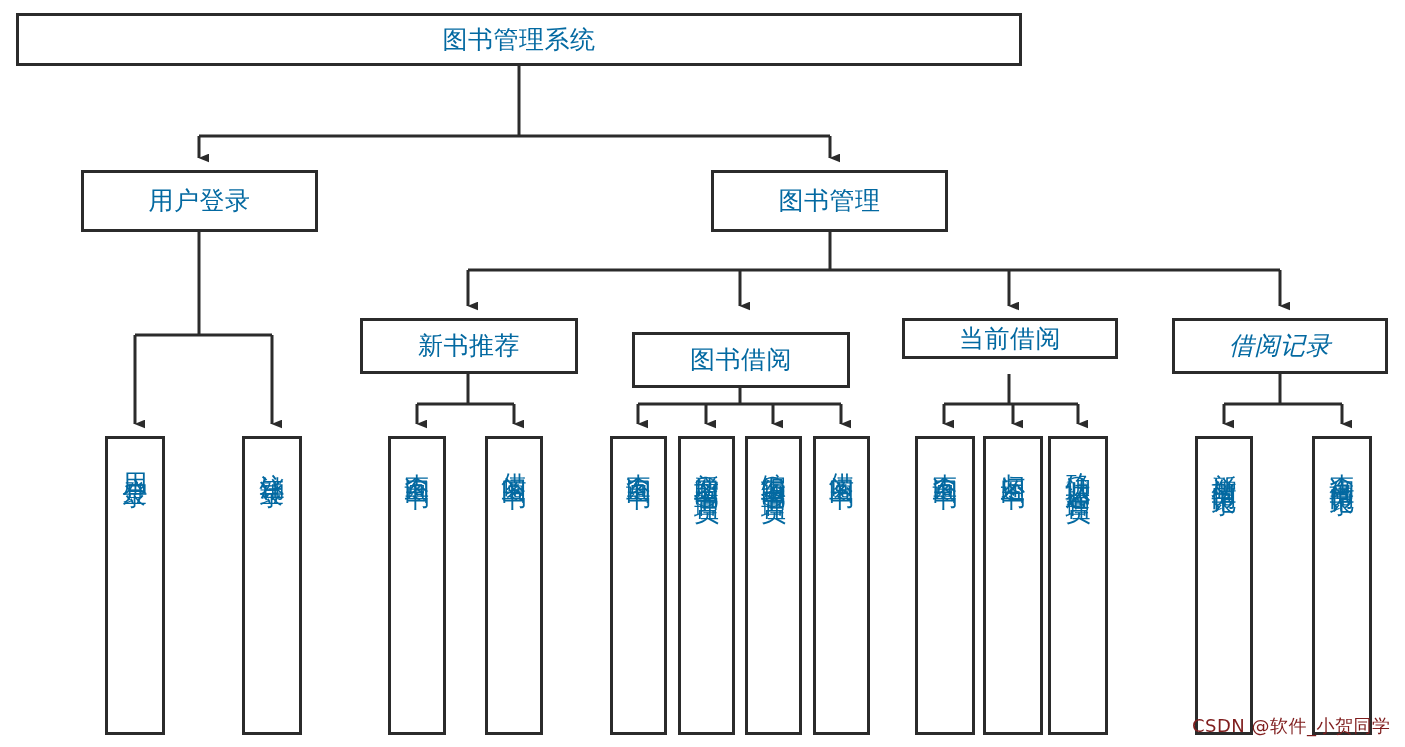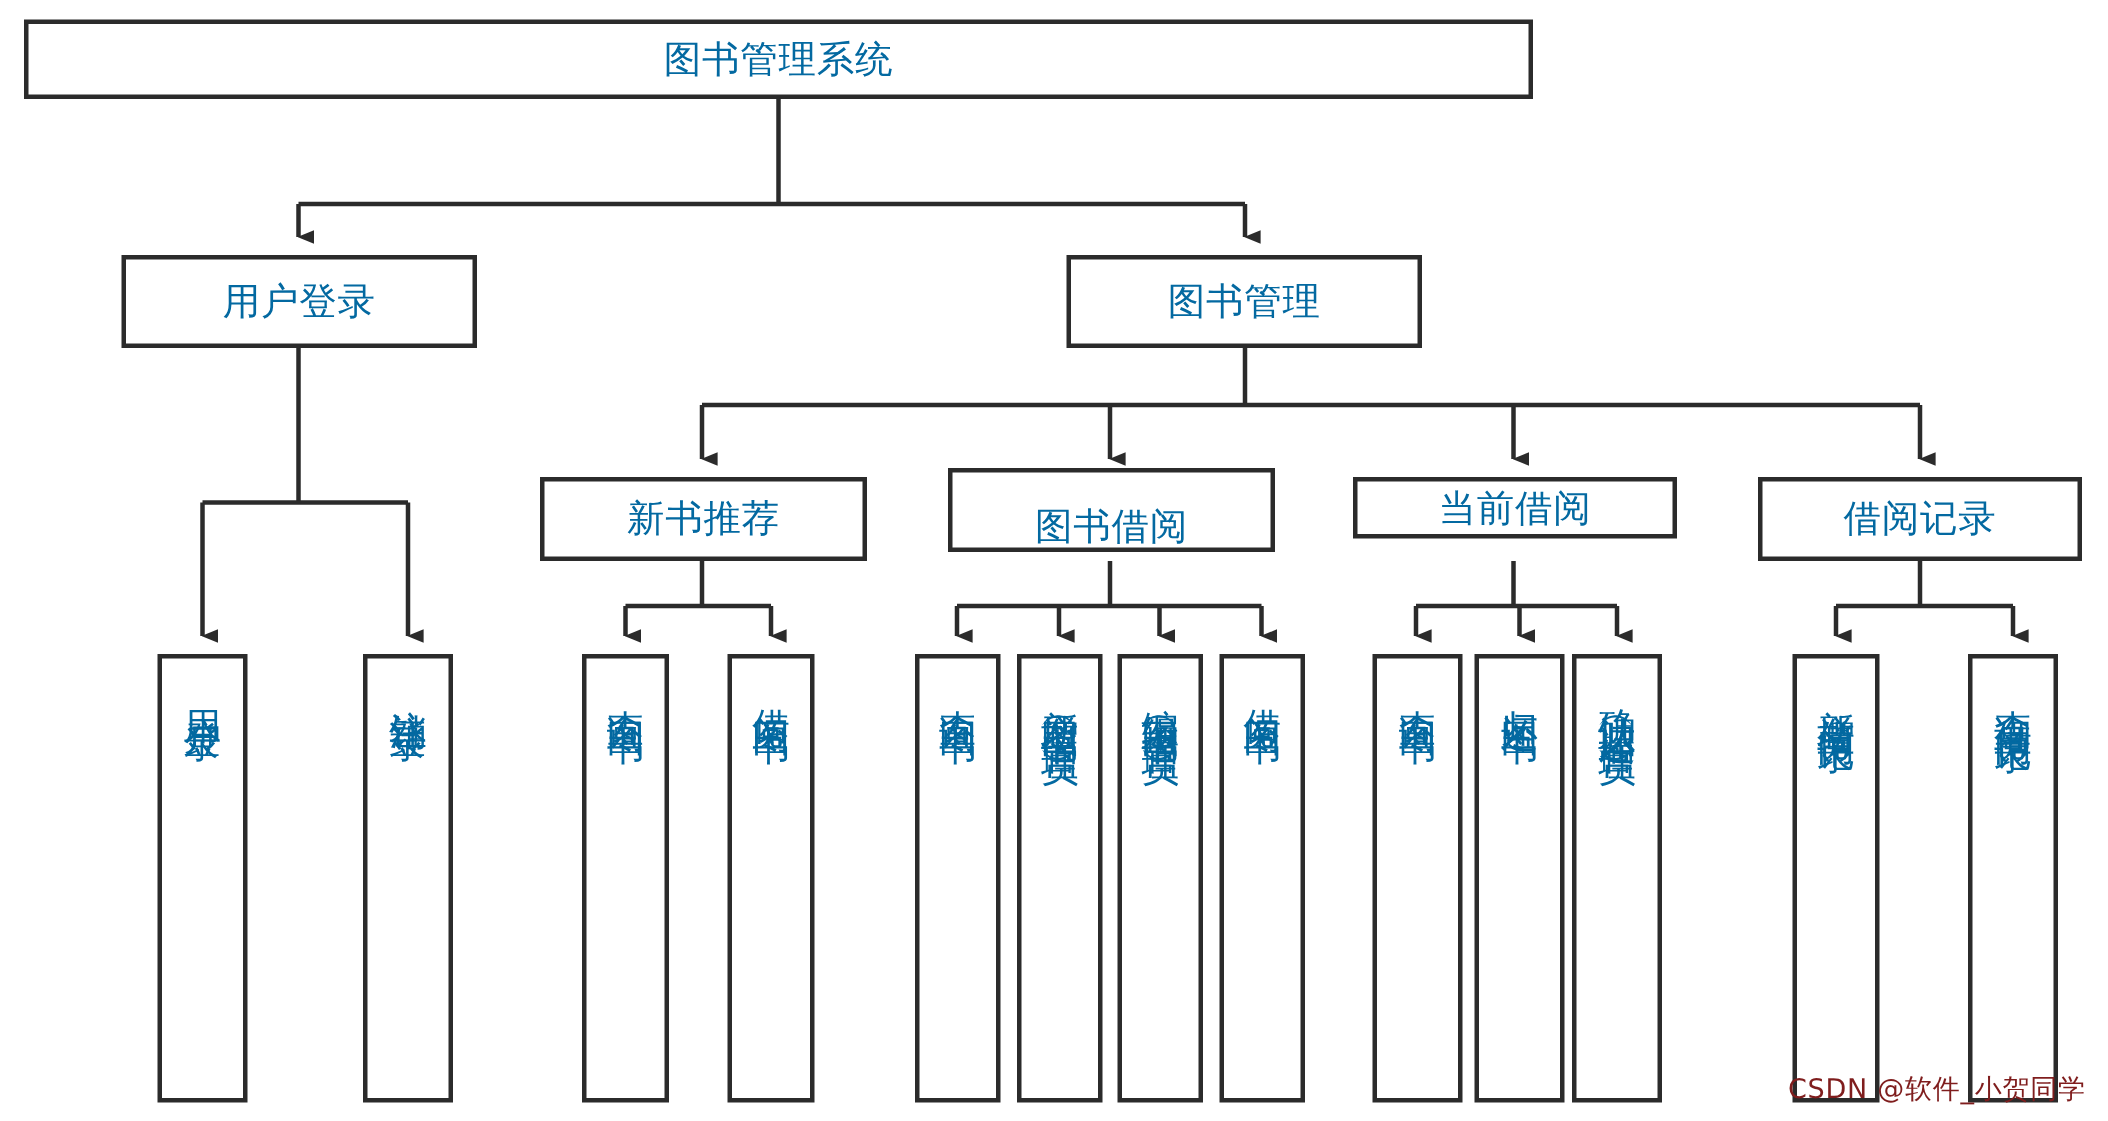--- a/index.html
+++ b/index.html
@@ -135,27 +135,27 @@
   <div class="node h" style="left:81px; top:170px; width:237px; height:62px;">
     <span class="label">用户登录</span>
   </div>
   <div class="node h" style="left:360px; top:318px; width:218px; height:56px;">
     <span class="label">新书推荐</span>
   </div>
 
   <div class="node h" style="left:711px; top:170px; width:237px; height:62px;">
     <span class="label">图书管理</span>
   </div>
-  <div class="node h" style="left:632px; top:312px; width:218px; height:56px;align-items:flex-end;">
+  <div class="node h" style="left:632px; top:332px; width:218px; height:56px;">
     <span class="label">图书借阅</span>
   </div>
   <div class="node h" style="left:902px; top:318px; width:216px; height:41px;">
     <span class="label">当前借阅</span>
   </div>
-  <div class="node h" style="left:1172px; top:318px; width:216px; height:56px;">
+  <div class="node h" style="left:1172px; top:318px; width:216px; height:56px;font-style:italic;">
     <span class="label">借阅记录</span>
   </div>
 
   <div class="node v" style="left:105px; top:436px; width:60px; height:299px;">
     <span class="label">用户登录</span>
   </div>
   <div class="node v" style="left:242px; top:436px; width:60px; height:299px;">
     <span class="label">注销登录</span>
   </div>
 

